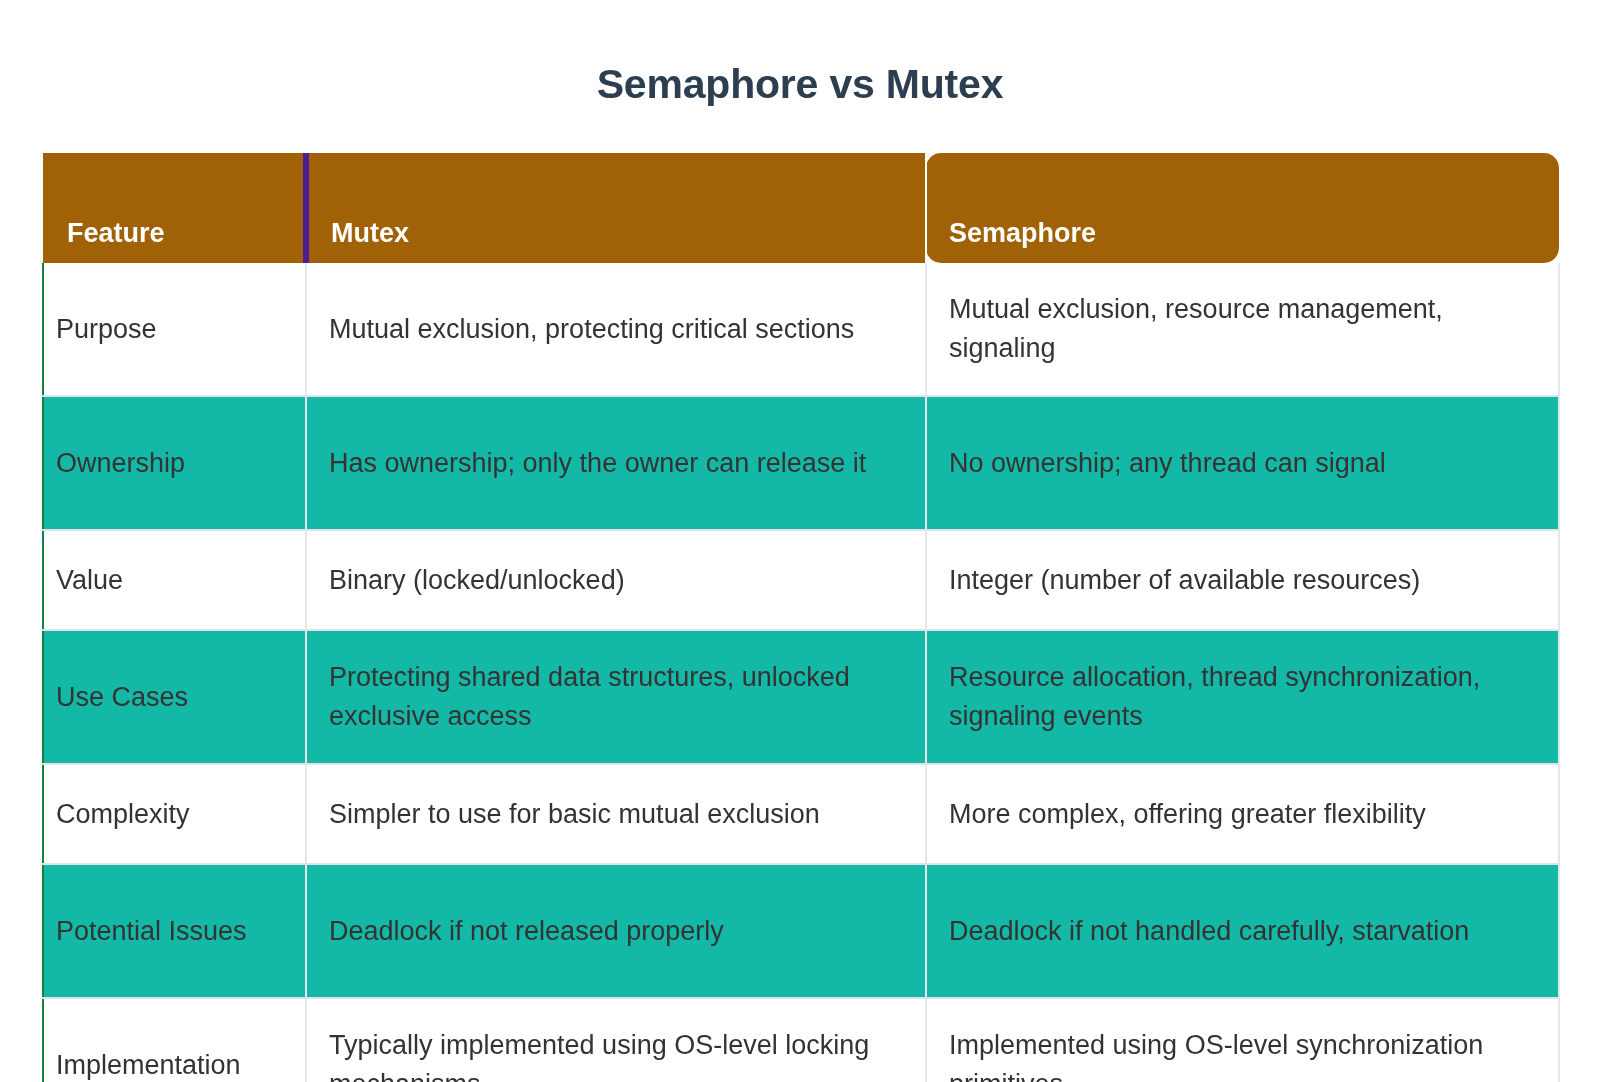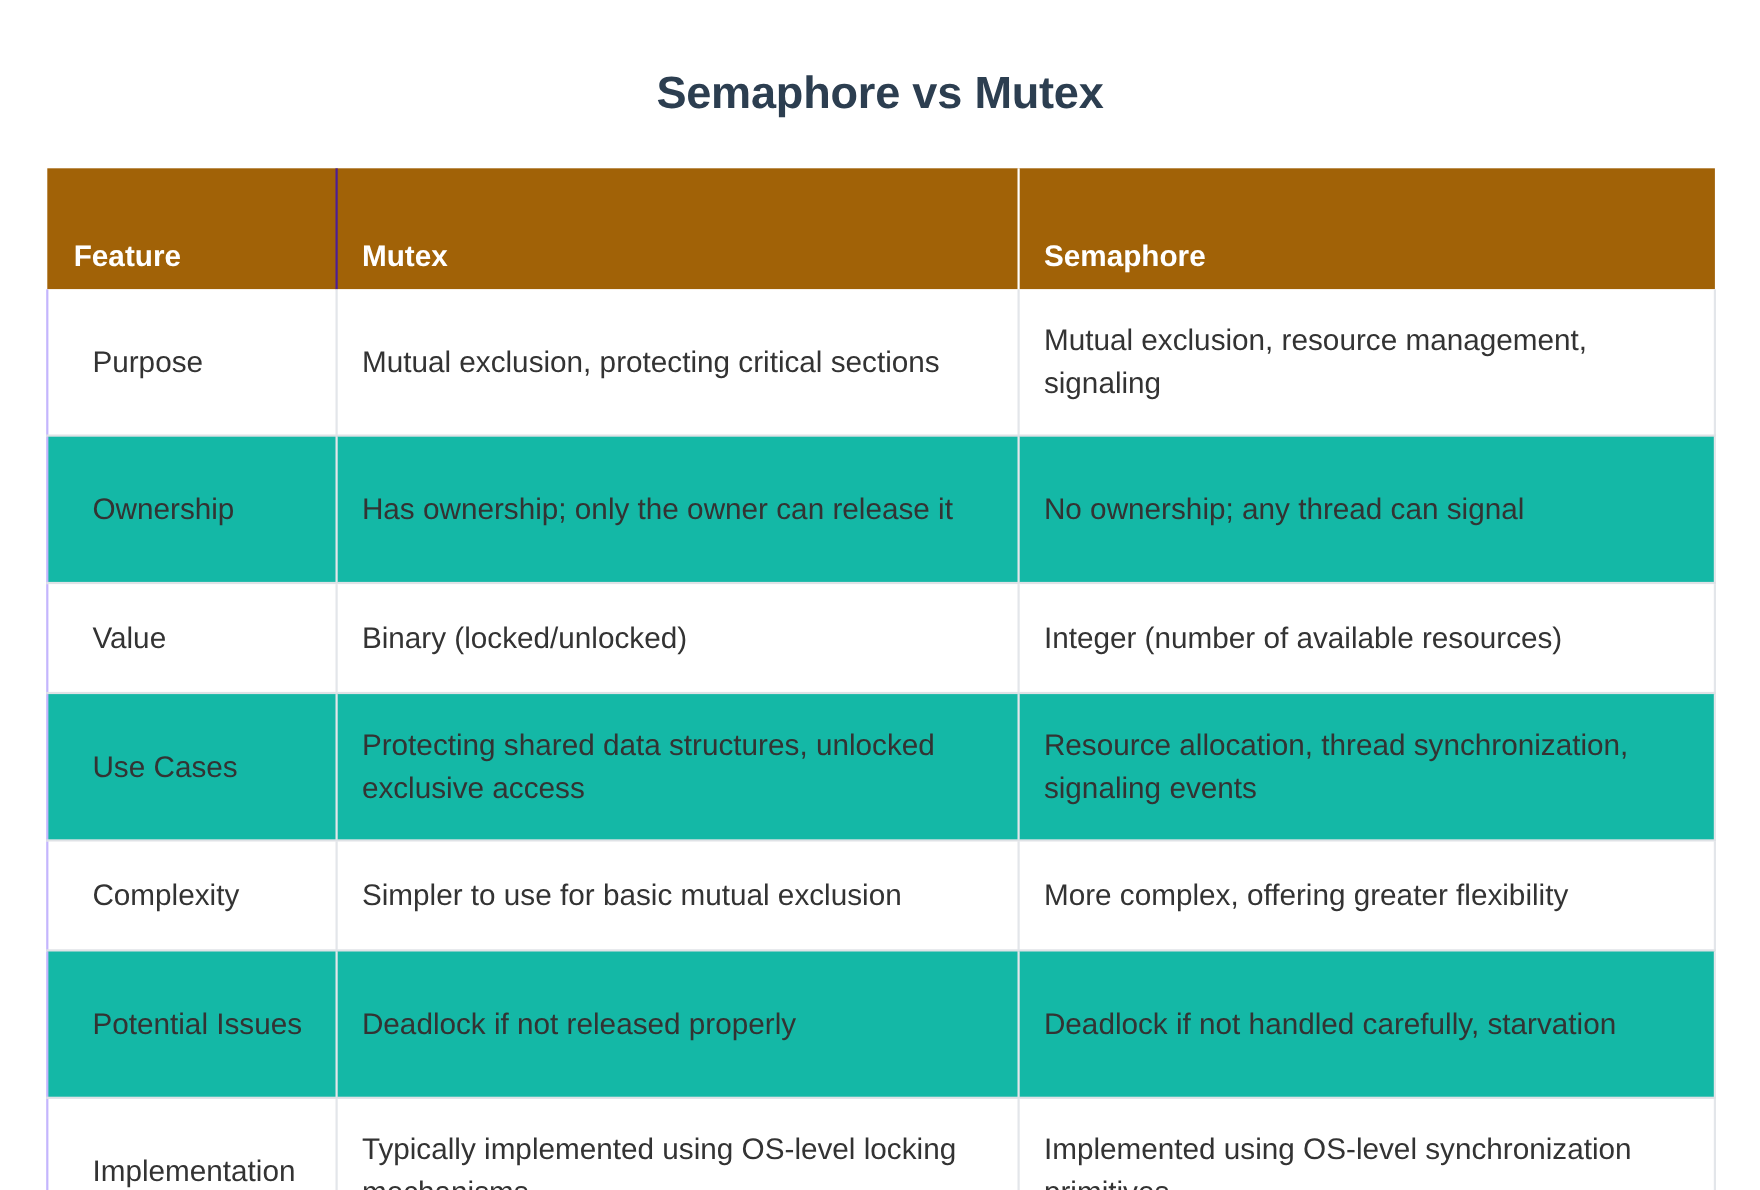--- a/index.html
+++ b/index.html
@@ -59,37 +59,37 @@
     font-weight: bold;
     text-align: left;
     vertical-align: bottom;
     padding: 0 0 14px 22px;
     height: 96px;
     border: none;
     font-family: "Liberation Sans", sans-serif;
   }
 
   table.compare thead th.th-feature { padding-left: 24px; }
-  table.compare thead th.th-mutex   { padding-left: 22px; border-left: 2px solid #4c1d95; }
-  table.compare thead th.th-sem     { padding-left: 22px; border-left: 2px solid #ffffff; }
+  table.compare thead th.th-mutex   { padding-left: 22px; border-left: 6px solid #4c1d95; }
+  table.compare thead th.th-sem     { padding-left: 22px; border-left: 2px solid #ffffff; border-radius: 15px; }
 
   table.compare tbody td {
     font-size: 27px;
     color: #333333;
     vertical-align: middle;
     padding: 22px 24px 22px 22px;
     line-height: 1.44;
     border-bottom: 2px solid #dfe2e6;
     border-right: 2px solid #e3e6ea;
     font-family: "Liberation Sans", sans-serif;
   }
 
   table.compare tbody td.cell-feature {
-    padding-left: 40px;
-    border-left: 2px solid #c4b5fd;
+    padding-left: 12px;
+    border-left: 2px solid #15803d;
   }
   table.compare tbody td.cell-last {
     border-right: 2px solid #e3e6ea;
     margin-left: 12px;
   }
 
   table.compare tbody tr.row-odd  td { background: #ffffff; }
   table.compare tbody tr.row-even td { background: #14b8a6; }
 
   table.compare tbody tr:last-child td { border-bottom: 2px solid #e3e6ea; }

